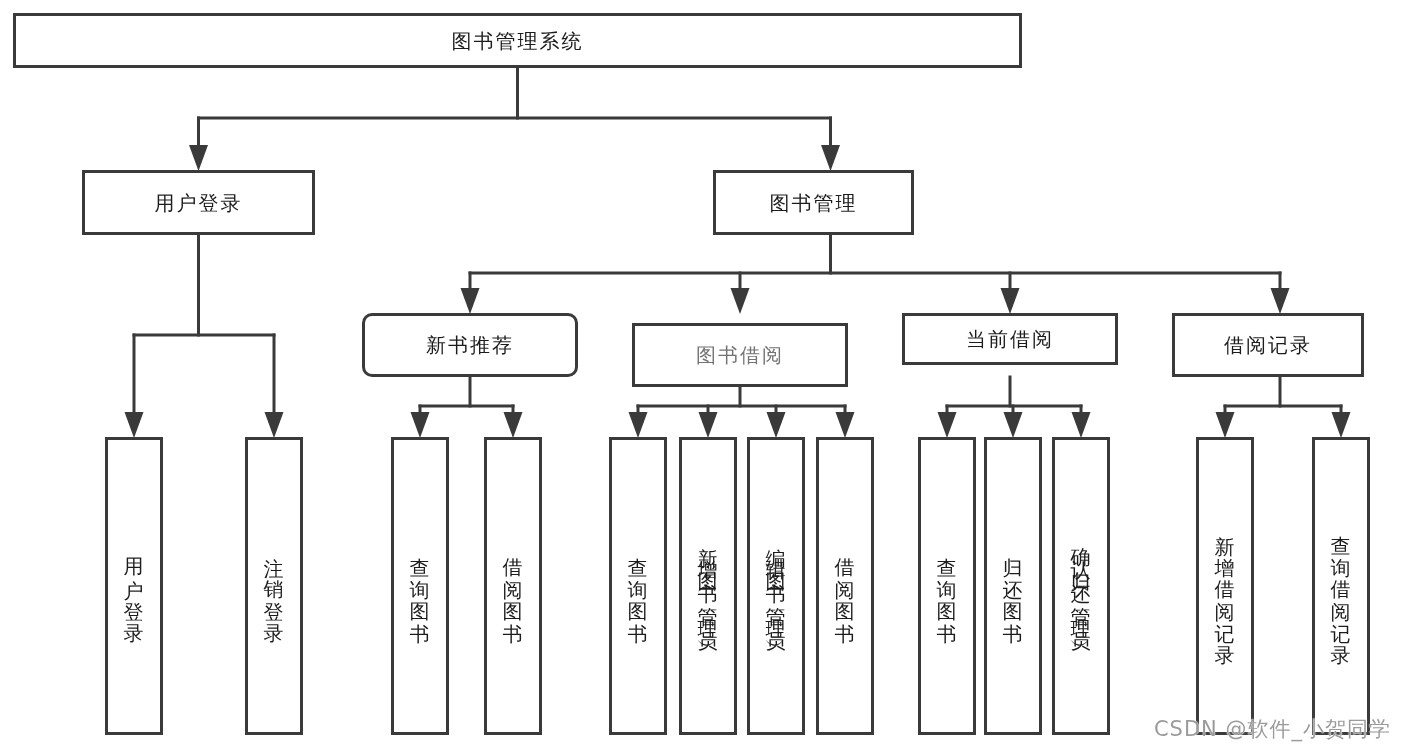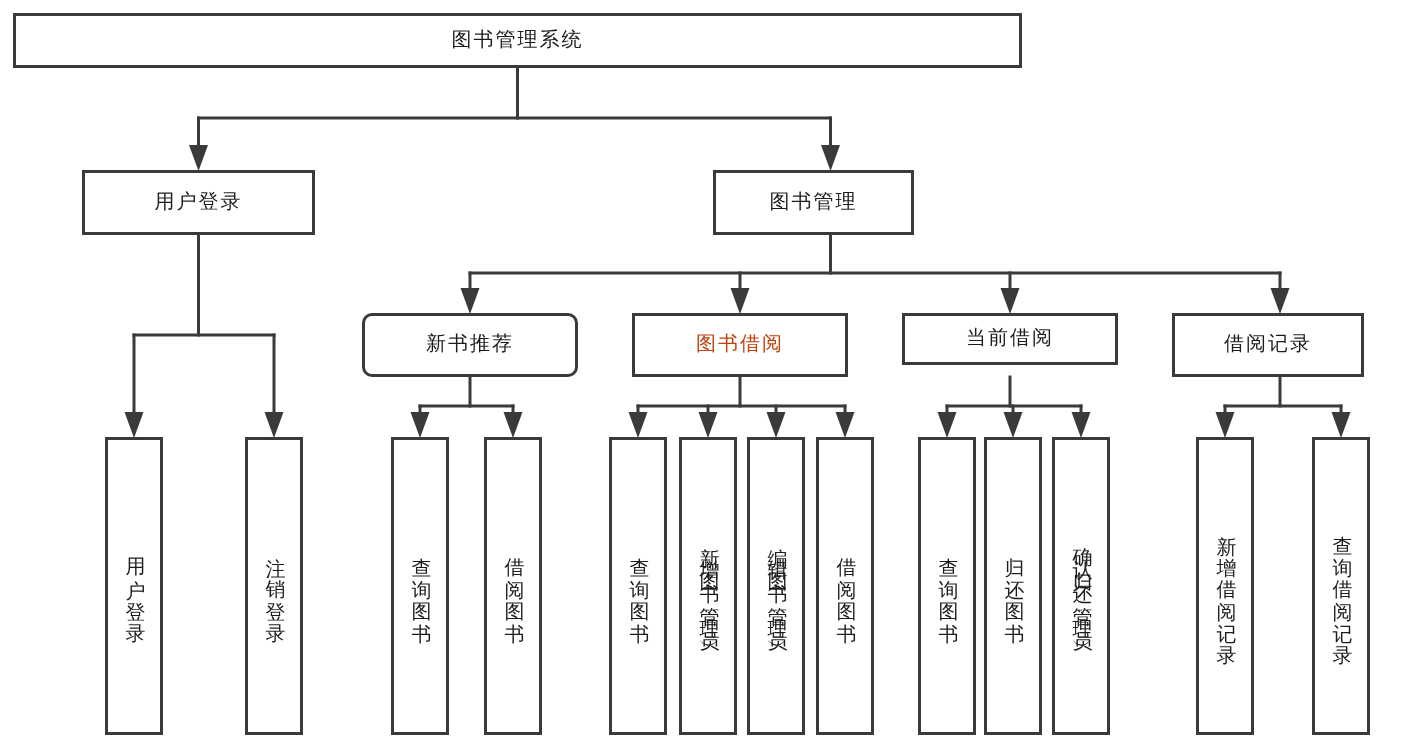--- a/index.html
+++ b/index.html
@@ -6,21 +6,20 @@
   body {
     font-family: "DejaVu Sans", "Liberation Sans", sans-serif;
     background: #ffffff;
   }
   #canvas {
     position: relative;
     width: 1405px;
     height: 747px;
     background: #ffffff;
     overflow: hidden;
-    font-family: Liberation Mono, monospace;
   }
   #edges {
     position: absolute;
     left: 0; top: 0;
     width: 1405px; height: 747px;
   }
   .node {
     position: absolute;
     box-sizing: border-box;
     border: 3px solid #3a3a3a;
@@ -104,30 +103,31 @@
       <line x1="1225" y1="406" x2="1225" y2="417" stroke="#3a3a3a" stroke-width="3" stroke-linecap="square"></line>
       <polygon points="1215.5,412 1234.5,412 1225,438" fill="#3a3a3a"></polygon>
       <line x1="1341" y1="406" x2="1341" y2="417" stroke="#3a3a3a" stroke-width="3" stroke-linecap="square"></line>
       <polygon points="1331.5,412 1350.5,412 1341,438" fill="#3a3a3a"></polygon>
     </svg>
   <div id="nodes">
       <div class="node h" style="left: 13px; top: 13px; width: 1009px; height: 55px; border-color: rgb(58, 58, 58); color: rgb(28, 28, 28);">图书管理系统</div>
       <div class="node h" style="left: 82px; top: 170px; width: 233px; height: 65px; border-color: rgb(58, 58, 58); color: rgb(28, 28, 28);">用户登录</div>
       <div class="node h" style="left: 713px; top: 170px; width: 201px; height: 65px; border-color: rgb(58, 58, 58); color: rgb(28, 28, 28);">图书管理</div>
       <div class="node h" style="left: 362px; top: 313px; width: 216px; height: 64px; border-color: rgb(58, 58, 58); color: rgb(28, 28, 28); border-radius: 10px;">新书推荐</div>
-      <div class="node h" style="left: 632px; top: 313px; width: 216px; height: 64px; border-color: rgb(58, 58, 58); color: #c2410c;">图书借阅</div>
+      <div class="node h" style="left: 632px; top: 323px; width: 216px; height: 64px; border-color: rgb(58, 58, 58); color: #737373;">图书借阅</div>
       <div class="node h" style="left: 902px; top: 313px; width: 216px; height: 52px; border-color: rgb(58, 58, 58); color: rgb(28, 28, 28);">当前借阅</div>
       <div class="node h" style="left: 1172px; top: 313px; width: 192px; height: 64px; border-color: rgb(58, 58, 58); color: rgb(28, 28, 28); text-align: right;">借阅记录</div>
       <div class="node v" style="left: 105px; top: 437px; width: 58px; height: 298px; border-color: rgb(58, 58, 58); color: rgb(28, 28, 28); letter-spacing: 22px;">用户登录</div>
       <div class="node v" style="left: 245px; top: 437px; width: 58px; height: 298px; border-color: rgb(58, 58, 58); color: rgb(28, 28, 28); letter-spacing: 22px;">注销登录</div>
       <div class="node v" style="left: 391px; top: 437px; width: 58px; height: 298px; border-color: rgb(58, 58, 58); color: rgb(28, 28, 28); letter-spacing: 22px;">查询图书</div>
       <div class="node v" style="left: 484px; top: 437px; width: 58px; height: 298px; border-color: rgb(58, 58, 58); color: rgb(28, 28, 28); letter-spacing: 22px;">借阅图书</div>
       <div class="node v" style="left: 609px; top: 437px; width: 58px; height: 298px; border-color: rgb(58, 58, 58); color: rgb(28, 28, 28); letter-spacing: 22px;">查询图书</div>
       <div class="node v" style="left: 679px; top: 437px; width: 58px; height: 298px; border-color: rgb(58, 58, 58); color: rgb(28, 28, 28); letter-spacing: 12px;">新增图书（管理员）</div>
       <div class="node v" style="left: 747px; top: 437px; width: 58px; height: 298px; border-color: rgb(58, 58, 58); color: rgb(28, 28, 28); letter-spacing: 12px;">编辑图书（管理员）</div>
       <div class="node v" style="left: 816px; top: 437px; width: 58px; height: 298px; border-color: rgb(58, 58, 58); color: rgb(28, 28, 28); letter-spacing: 22px;">借阅图书</div>
       <div class="node v" style="left: 918px; top: 437px; width: 58px; height: 298px; border-color: rgb(58, 58, 58); color: rgb(28, 28, 28); letter-spacing: 22px;">查询图书</div>
       <div class="node v" style="left: 984px; top: 437px; width: 58px; height: 298px; border-color: rgb(58, 58, 58); color: rgb(28, 28, 28); letter-spacing: 22px;">归还图书</div>
       <div class="node v" style="left: 1052px; top: 437px; width: 58px; height: 298px; border-color: rgb(58, 58, 58); color: rgb(28, 28, 28); letter-spacing: 12px;">确认归还（管理员）</div>
       <div class="node v" style="left: 1196px; top: 437px; width: 58px; height: 298px; border-color: rgb(58, 58, 58); color: rgb(28, 28, 28); letter-spacing: 22px;">新增借阅记录</div>
       <div class="node v" style="left: 1312px; top: 437px; width: 58px; height: 298px; border-color: rgb(58, 58, 58); color: rgb(28, 28, 28); letter-spacing: 22px;">查询借阅记录</div>
     </div>
+  <div id="watermark">CSDN @软件_小贺同学</div>
 </div>
 
 </body></html>

